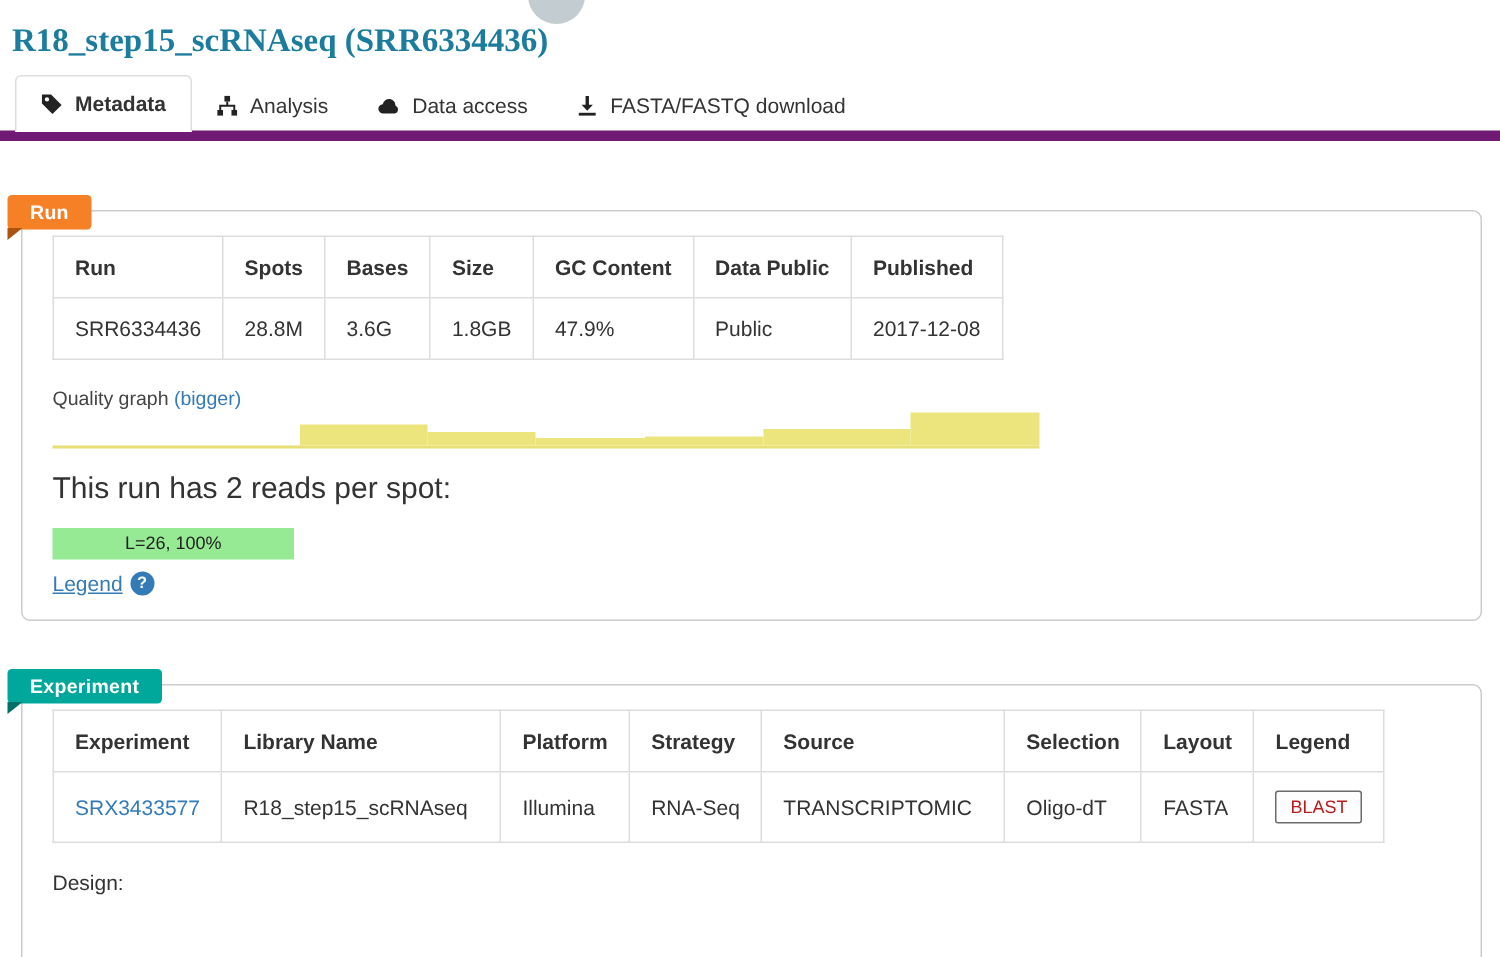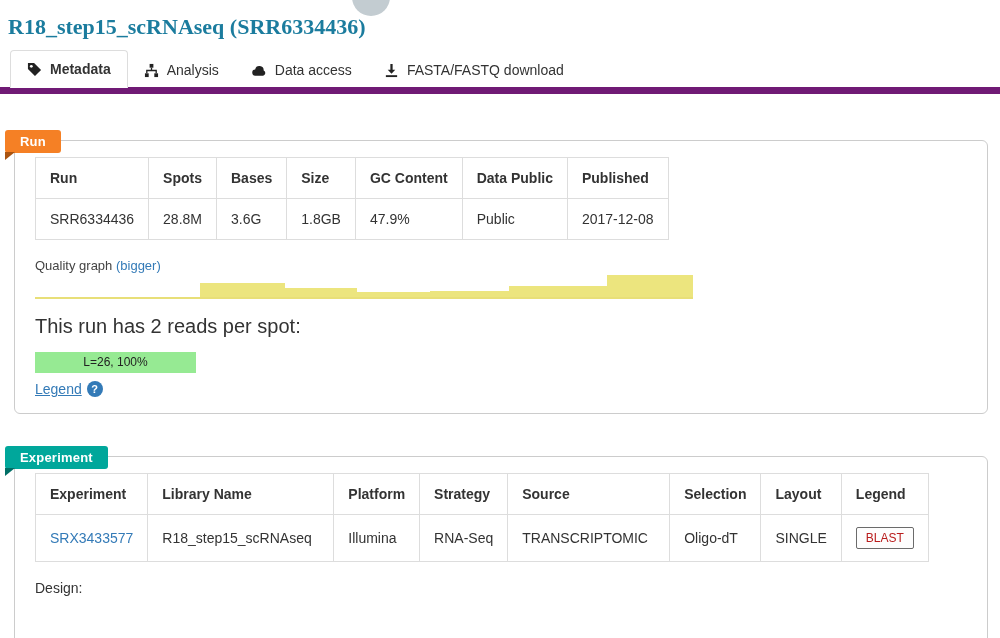--- a/index.html
+++ b/index.html
@@ -214,21 +214,21 @@
     <tbody>
       <tr>
         <td>
           <a>SRX3433577</a>
         </td>
         <td>R18_step15_scRNAseq</td>
         <td>Illumina</td>
         <td>RNA-Seq</td>
         <td>TRANSCRIPTOMIC</td>
         <td>Oligo-dT</td>
-        <td>SINGLE</td>
+        <td>FASTA</td>
         <td>
           <button class="blast-btn">BLAST</button>
         </td>
       </tr>
     </tbody>
   </table>
 
   <div class="design-block">
     <div>Design:</div>
   </div>

